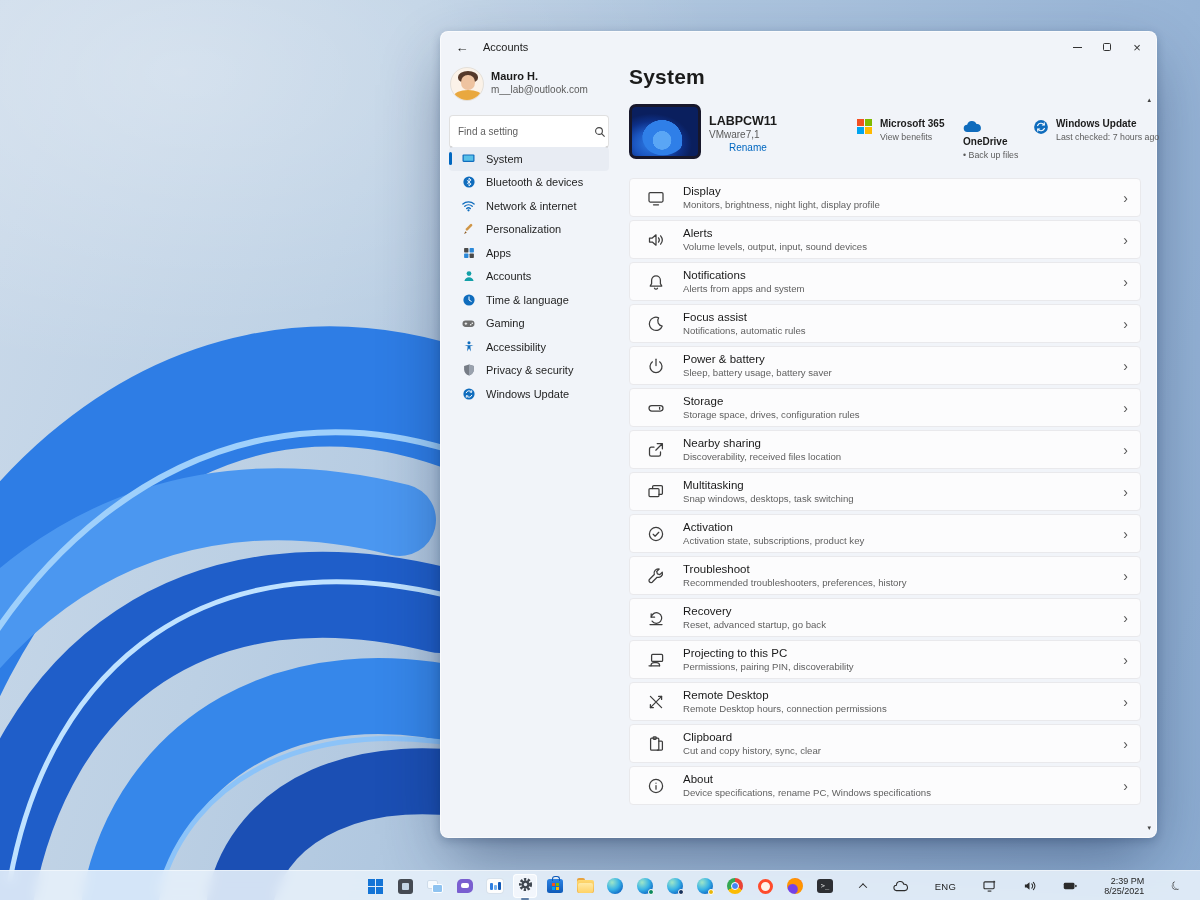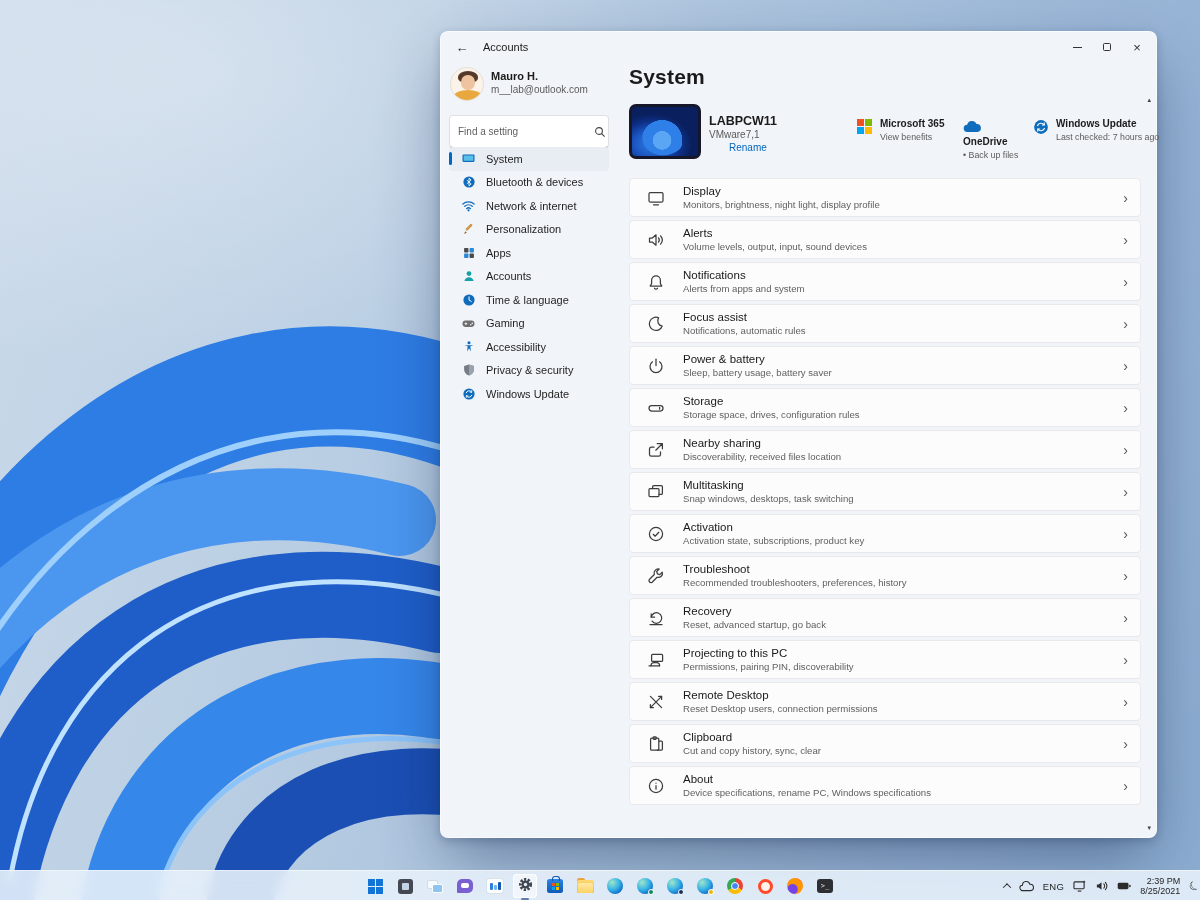--- a/index.html
+++ b/index.html
@@ -112,21 +112,21 @@
   .ico-folder i { position:absolute; z-index:1; left:1px; top:3px; width:15px; height:10px; background:linear-gradient(#ffeaa6,#ffd265); border-radius:2px; }
   .ico-edge { width:16px; height:16px; border-radius:50%; background:radial-gradient(circle at 32% 28%, #9ee6c8 0%, #38b3e6 45%, #0b63c4 82%); position:relative; }
   .ico-edge i { position:absolute; right:-1px; bottom:-1px; width:6px; height:6px; border-radius:50%; border:1px solid #fff; display:block; }
   .bdg-beta { background:#0b8a5c; } .bdg-dev { background:#16325c; } .bdg-can { background:#e8b708; }
   .ico-chrome { width:16px; height:16px; border-radius:50%; background:conic-gradient(#ea4335 0 33%,#fbbc05 33% 66%,#34a853 66% 100%); position:relative; }
   .ico-chrome i { position:absolute; left:4px; top:4px; width:8px; height:8px; border-radius:50%; background:#4285f4; border:1.6px solid #fff; }
   .ico-opera { width:15px; height:15px; border-radius:50%; border:3.2px solid #ff4b2b; background:#fff3ea; }
   .ico-firefox { width:16px; height:16px; border-radius:50%; background:radial-gradient(circle at 35% 70%, #7542e5 0 30%, #ff9500 38% 68%, #ff3b30 100%); }
   .ico-terminal { width:16px; height:14px; background:#2d2f33; border-radius:3px; color:#e8e8e8; font-family:"DejaVu Sans Mono",monospace; font-size:7px; display:flex; align-items:center; justify-content:center; }
 
-  .tray { position:absolute; right:0; top:0; height:30px; display:flex; align-items:center; gap:9px; font-size:10px; color:#1f1f1f; }
+  .tray { position:absolute; right:18px; top:0; height:30px; display:flex; align-items:center; gap:27px; font-size:10px; color:#1f1f1f; }
   .chev-up { width:6px; height:6px; border-left:1.4px solid #2b2b2b; border-top:1.4px solid #2b2b2b; transform:rotate(45deg) translate(1px,1px); }
   .tray-lang { font-size:9.5px; letter-spacing:.3px; }
   .clock { text-align:right; font-size:9px; line-height:10.5px; }
   .tray-moon { font-family:"DejaVu Sans",sans-serif; font-size:12px; transform:rotate(-28deg); color:#2b2b2b; }
   .tsvg { display:flex; }
 </style>
 </head>
 <body>
 
 <div class="bloom">
@@ -482,21 +482,21 @@
         <span class="chev">›</span>
       </div>
 
       <div class="row">
         <span class="gi"><svg width="20" height="20" viewBox="0 0 20 20">
               <path d="M4.4 15.6L15.6 4.4 M4.4 4.4l11.2 11.2"></path>
               <path d="M12.6 4.4h3v3 M7.4 15.6h-3v-3"></path>
             </svg></span>
         <span class="tx">
             <div class="t">Remote Desktop</div>
-            <div class="s">Reset Desktop users, connection permissions</div>
+            <div class="s">Remote Desktop hours, connection permissions</div>
           </span>
         <span class="chev">›</span>
       </div>
 
       <div class="row">
         <span class="gi"><svg width="20" height="20" viewBox="0 0 20 20">
               <rect x="4.6" y="4.2" width="8.2" height="12" rx="1"></rect>
               <rect x="7.2" y="2.8" width="3" height="2.6" rx="0.8"></rect>
               <path d="M12.8 7h2.6a1 1 0 011 1v7.2a1 1 0 01-1 1h-4"></path>
             </svg></span>

